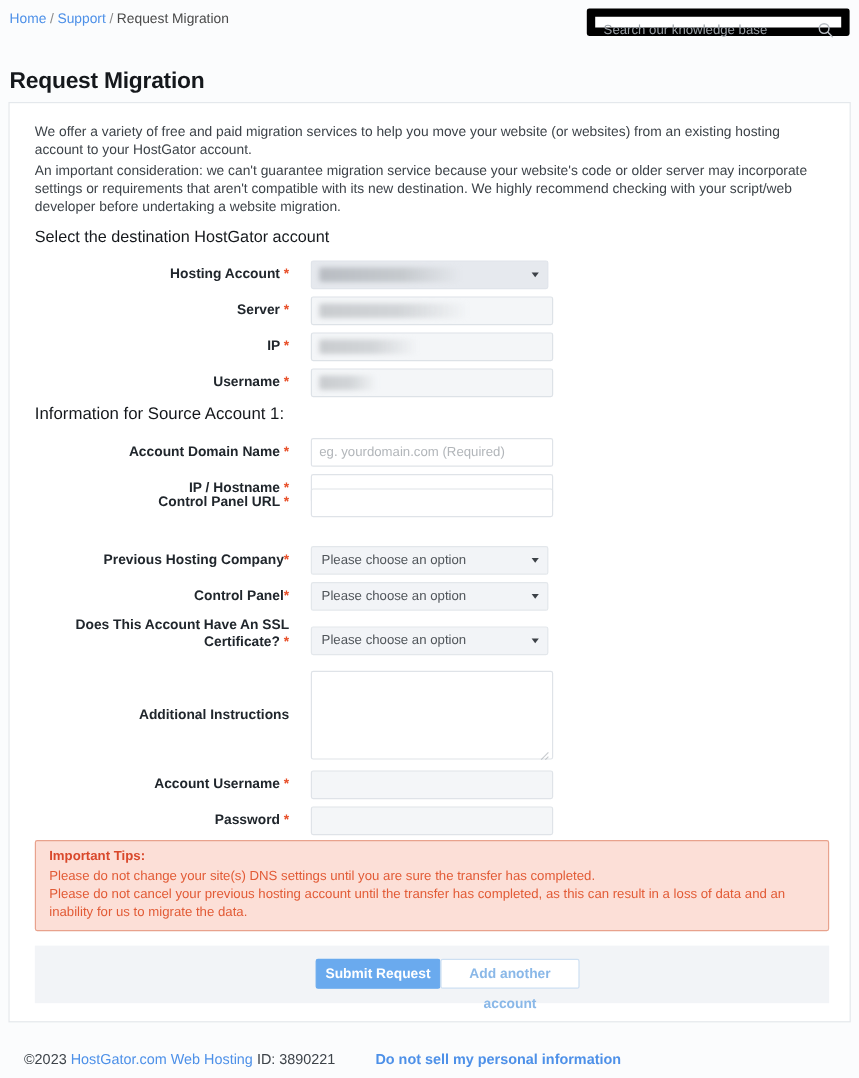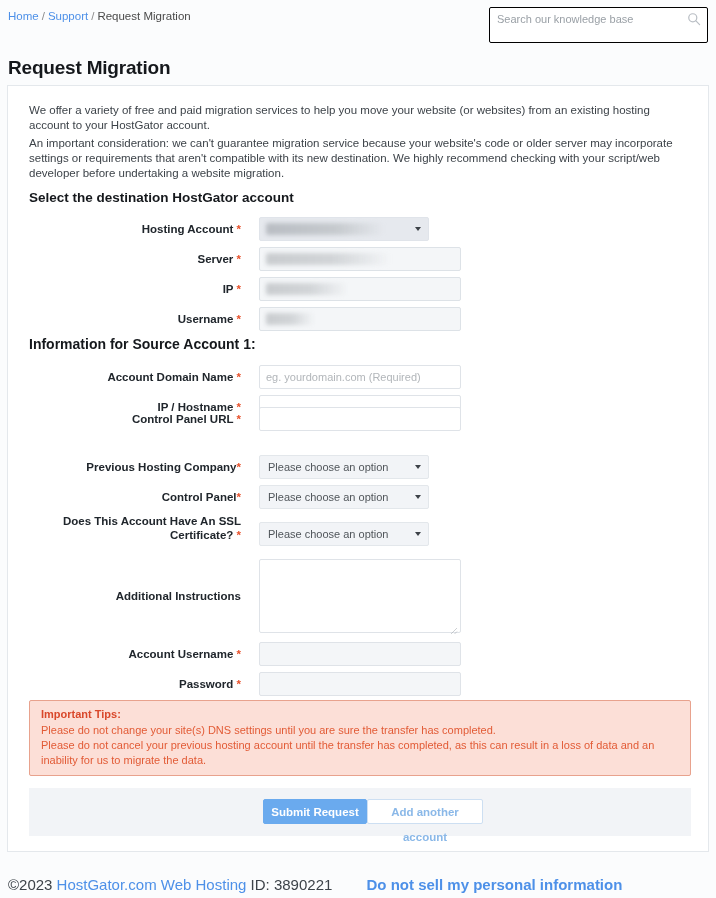--- a/index.html
+++ b/index.html
@@ -21,22 +21,22 @@
   .breadcrumb {
     position: absolute; left: 8px; top: 10px;
     font-size: 11.5px; color: #555; white-space: nowrap;
   }
   .breadcrumb a { color: #4d90e8; text-decoration: none; }
   .breadcrumb .sep { color: #8a8a8a; margin: 0 3px; }
   .breadcrumb .current { color: #4a4a4a; }
 
   .searchbox {
     position: absolute; left: 489px; top: 7px;
-    width: 219px; height: 36px;
-    border: 1px solid #000000; background: #fff;
+    width: 219px; height: 23px;
+    border: 7px solid #000000; background: #fff;
     border-radius: 2px;
   }
   .searchbox input {
     position: absolute; left: 0; top: 0;
     width: 192px; height: 21px;
     border: 0; outline: none; background: transparent;
     padding: 0 7px; font-size: 11px; color: #4a4a4a;
     font-family: "Liberation Sans", sans-serif;
   }
   .searchbox input::placeholder { color: #9aa0a6; }
@@ -65,21 +65,21 @@
   p.intro {
     margin: 0; position: absolute;
     left: 21px; width: 663px;
     font-size: 11.5px; line-height: 15px; color: #3d4349;
   }
   p.intro.p1 { top: 17px; }
   p.intro.p2 { top: 50px; }
 
   h3.section {
     margin: 0; position: absolute; left: 21px;
-    font-size: 13.5px; font-weight: bold; color: #15181c;
+    font-size: 13.5px; font-weight: normal; color: #15181c;
   }
   h3.sec1 { top: 104px; }
   h3.sec2 { top: 250px; font-size: 14px; }
 
   
   .row { position: absolute; left: 0; width: 700px; height: 24px; }
   .lbl {
     position: absolute; left: 0; width: 233px;
     text-align: right;
     font-size: 11.5px; font-weight: bold; color: #20262c;
@@ -110,21 +110,21 @@
   .blur {
     position: absolute; left: 6px; top: 5px; height: 12px;
     border-radius: 2px;
     background: linear-gradient(90deg, #c9cccf 0%, #d2d5d8 55%, rgba(210,213,216,0) 100%);
     filter: blur(2.2px);
   }
 
   
   .sel {
     position: absolute; left: 251px;
-    width: 170px; height: 24px;
+    width: 198px; height: 24px;
     background: #f2f4f7; border: 1px solid #e3e7eb;
     border-radius: 2px;
   }
   .sel .sel-text {
     position: absolute; left: 8px; top: 0; line-height: 23px;
     font-size: 11px; color: #50555a;
   }
   .sel .caret {
     position: absolute; right: 7px; top: 9px;
     width: 0; height: 0;
@@ -182,22 +182,22 @@
     left: 234px; width: 104px;
     background: #6aaaee; color: #ffffff; border: 1px solid #6aaaee;
   }
   .btn-secondary {
     left: 338px; width: 116px;
     background: #ffffff; color: #8ab8e8; border: 1px solid #cddff2;
   }
 
   
   .footer {
-    position: absolute; left: 8px; top: 876px;
-    font-size: 15px; color: #3d4349; white-space: nowrap;
+    position: absolute; left: 20px; top: 876px;
+    font-size: 12px; color: #3d4349; white-space: nowrap;
   }
   .footer a { color: #4d90e8; text-decoration: none; }
   .footer .dns { font-weight: bold; margin-left: 30px; }
 </style>
 </head>
 <body>
 
 <div class="page">
 
   <div class="topbar">

